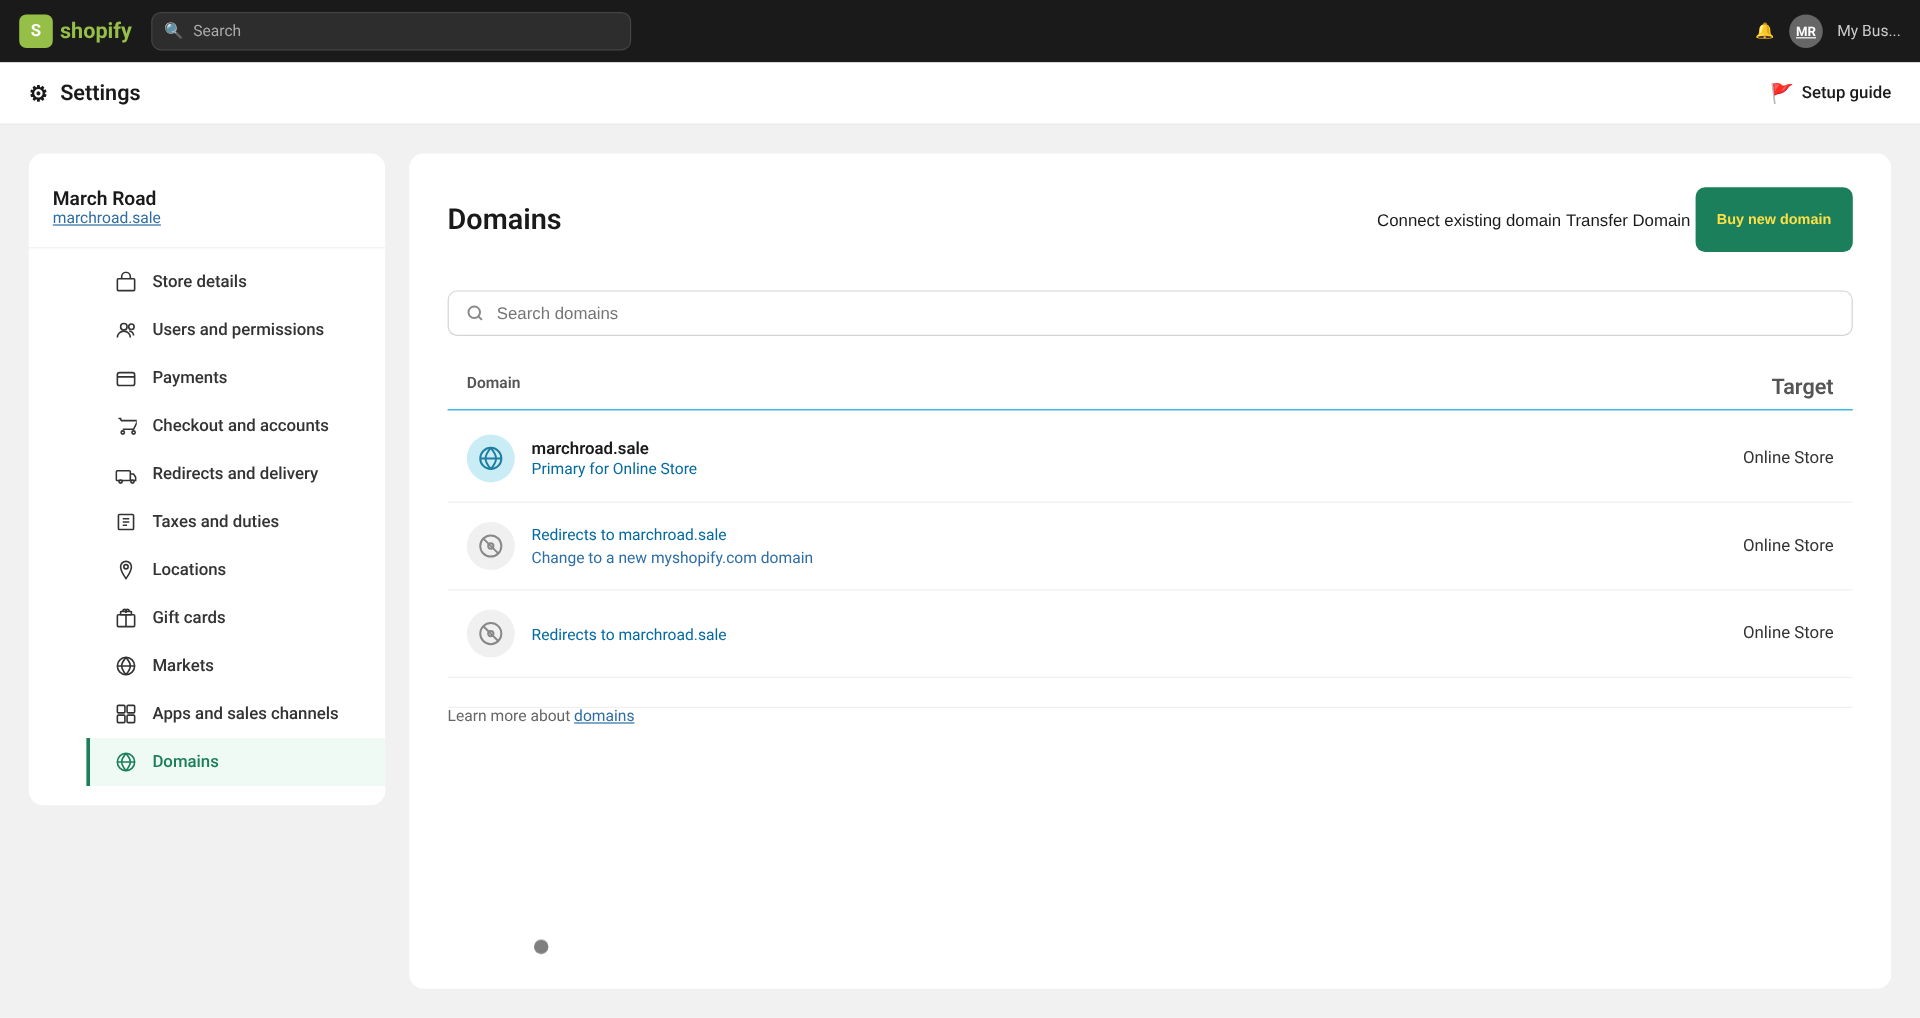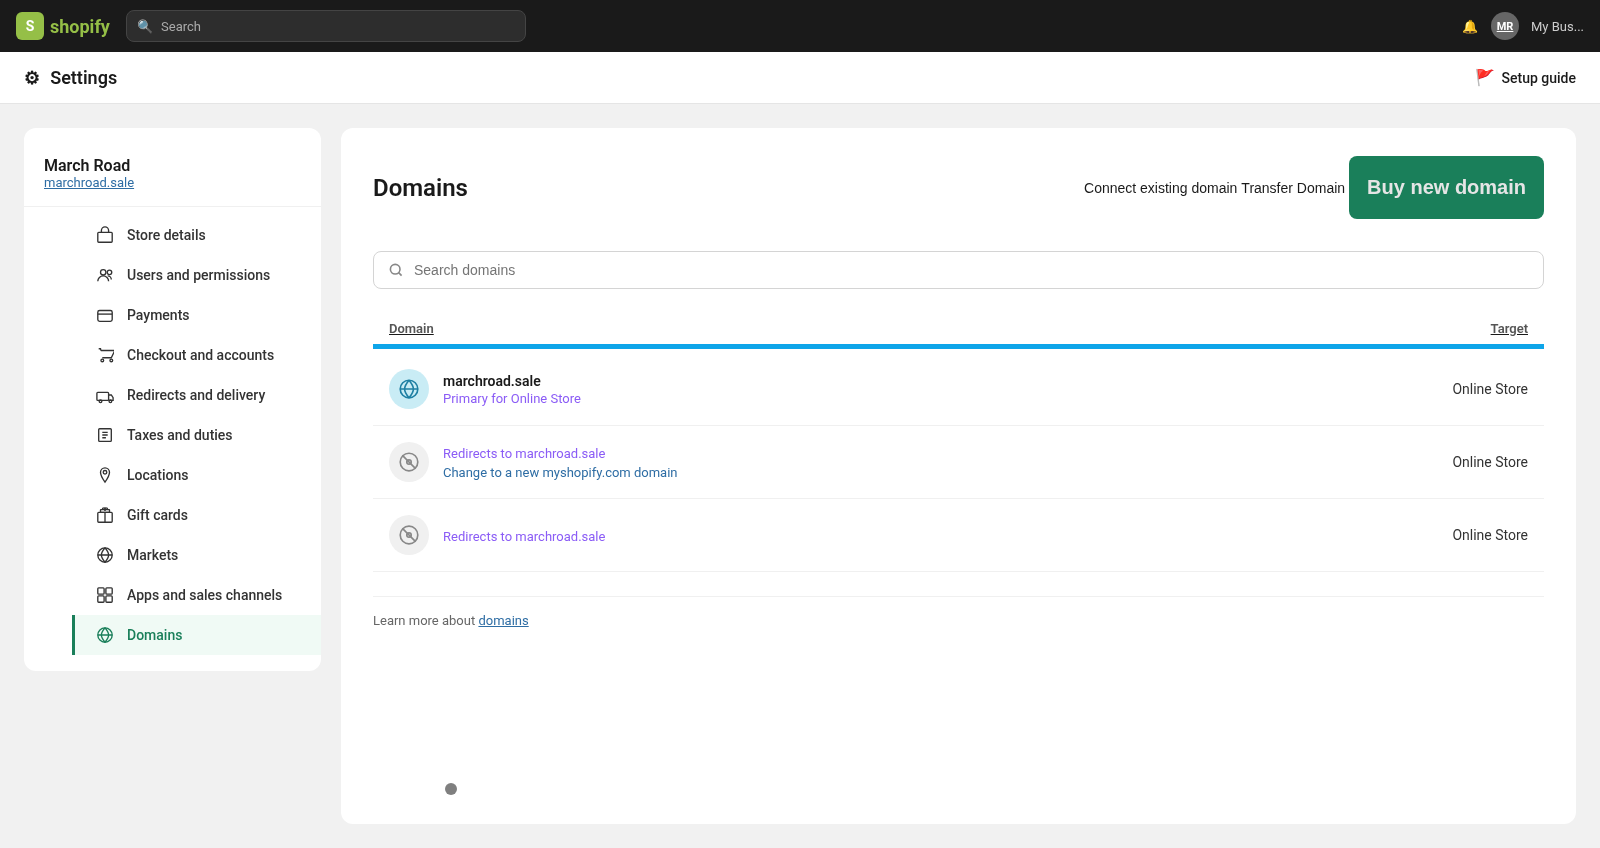--- a/index.html
+++ b/index.html
@@ -200,25 +200,25 @@
       color: #1a1a1a;
       font-size: 14px;
       font-weight: 500;
       cursor: pointer;
       text-decoration: none;
       background: none;
       border: none;
     }
     .primary-btn {
       background: #1a7f5a;
-      color: #e5e5e5;
+      color: #fde047;
       border: none;
       border-radius: 8px;
       padding: 20px 18px;
-      font-size: 20px;
+      font-size: 12px;
       font-weight: 600;
       cursor: pointer;
     }
 
     
     .search-bar {
       display: flex;
       align-items: center;
       gap: 10px;
       border: 1px solid #d4d4d4;
@@ -236,33 +236,32 @@
     }
     .search-icon-svg {
       color: #888;
       flex-shrink: 0;
     }
 
     
     .domain-table-header {
       display: flex;
       padding: 8px 16px;
-      border-bottom: 5px solid #0ea5e9;
+      border-bottom: 1px solid #0ea5e9;
       margin-bottom: 4px;
-      text-decoration: underline;
     }
     .domain-table-header .col-domain {
       flex: 1;
       font-size: 13px;
       font-weight: 600;
       color: #555;
     }
     .domain-table-header .col-target {
       width: 160px;
-      font-size: 13px;
+      font-size: 18px;
       font-weight: 600;
       color: #555;
       text-align: right;
     }
 
     .domain-row {
       display: flex;
       align-items: center;
       padding: 16px;
       border-bottom: 1px solid #f0f0f0;
@@ -290,42 +289,41 @@
     .domain-info {
       flex: 1;
     }
     .domain-name {
       font-size: 14px;
       font-weight: 600;
       color: #1a1a1a;
     }
     .domain-subtitle {
       font-size: 13px;
-      color: #8b5cf6;
+      color: #0369a1;
       margin-top: 2px;
     }
     .domain-link {
       font-size: 13px;
       color: #2e6da4;
       text-decoration: none;
       margin-top: 4px;
       display: inline-block;
       cursor: pointer;
     }
     .domain-target {
       width: 160px;
       font-size: 14px;
       color: #333;
       text-align: right;
     }
 
     
     .content-footer {
       margin-top: 24px;
-      padding-top: 16px;
       border-top: 1px solid #f0f0f0;
       font-size: 13px;
       color: #666;
     }
     .content-footer a {
       color: #2e6da4;
       text-decoration: underline;
       cursor: pointer;
     }
 

